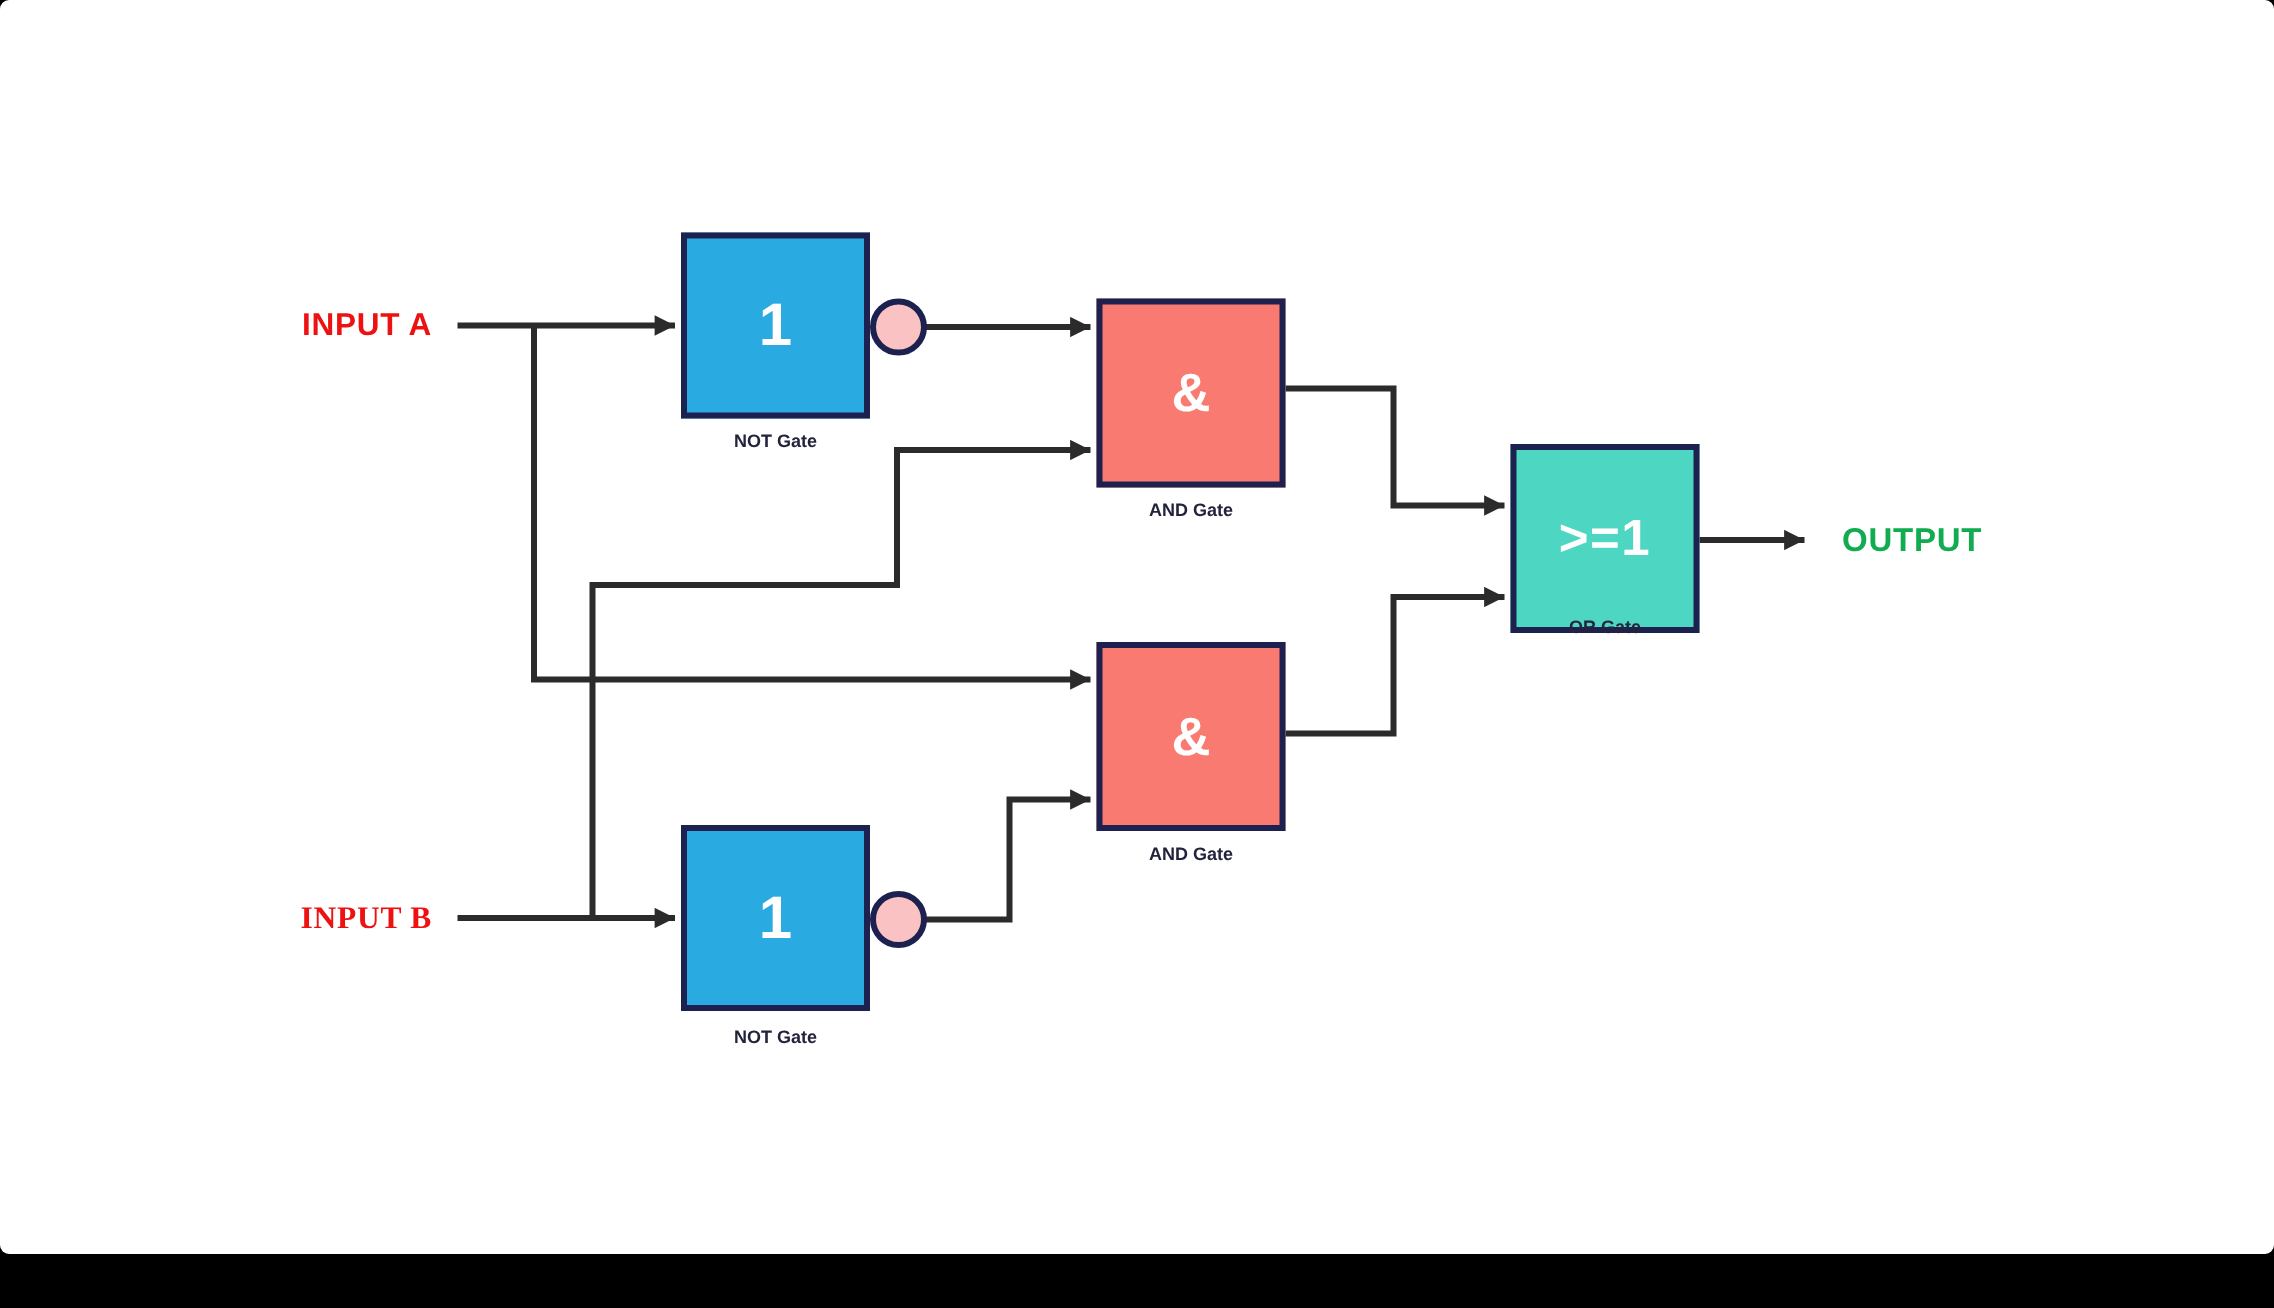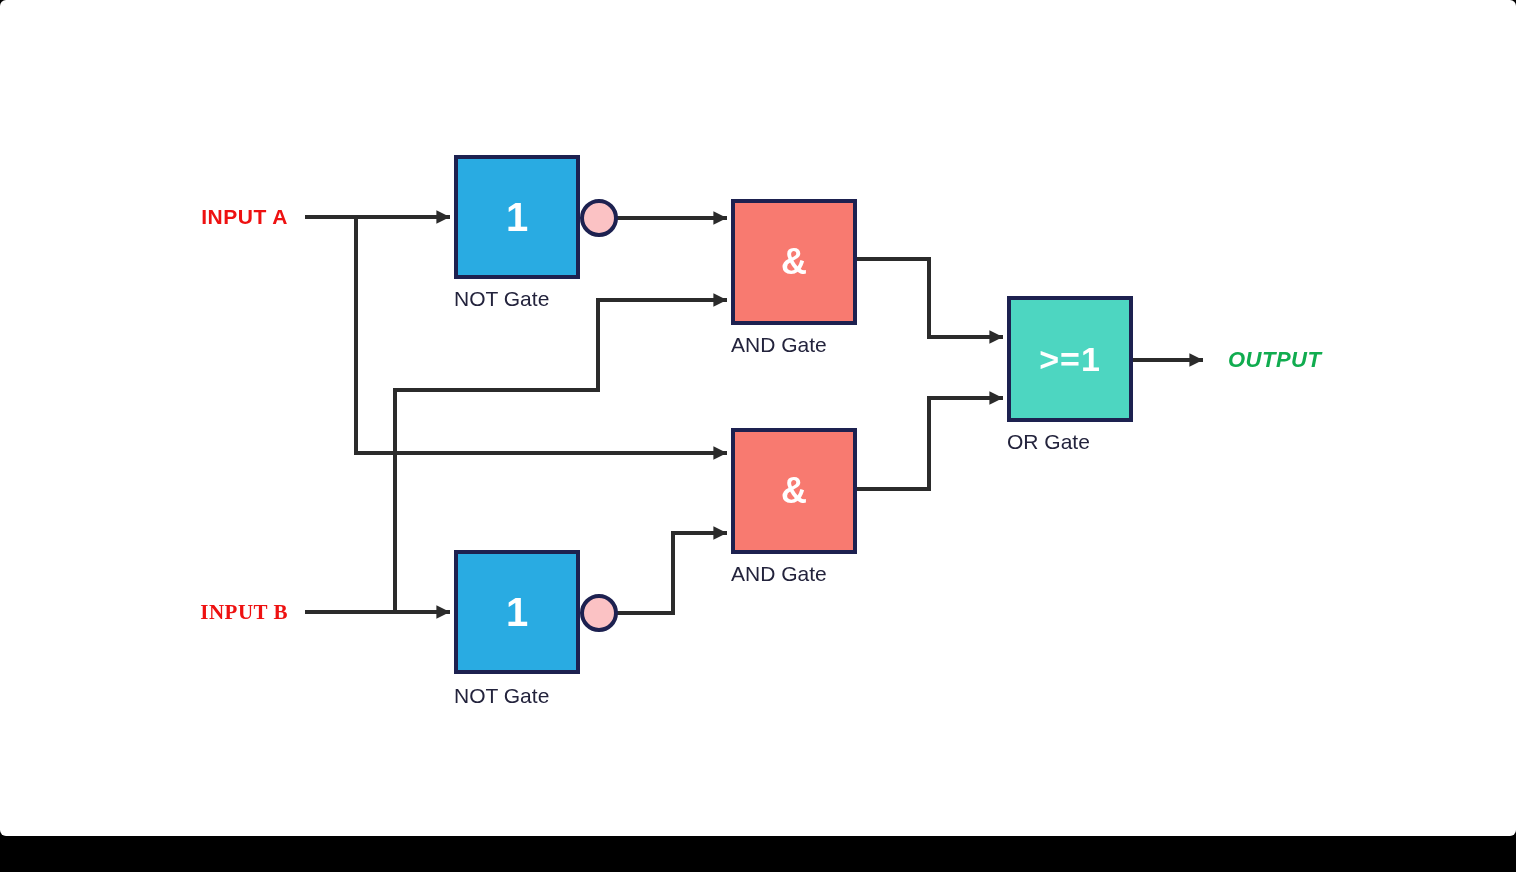--- a/index.html
+++ b/index.html
@@ -32,22 +32,22 @@
     border:4px solid var(--gate-border);
   }
   .gate.not{background:var(--not-gate-fill);width:126px;height:124px;}
   .gate.and{background:var(--and-gate-fill);width:126px;height:126px;}
   .gate.or{background:var(--or-gate-fill);width:126px;height:126px;}
   .symbol{color:var(--gate-symbol-color);font-weight:bold;}
   .symbol.not-symbol{font-size:40px;}
   .symbol.and-symbol{font-size:36px;}
   .symbol.or-symbol{font-size:34px;letter-spacing:1px;}
   .caption{
-    position:absolute;text-align:left;
-    font-size:21px;font-weight:normal;color:var(--caption-color);
+    position:absolute;text-align:center;
+    font-size:12px;font-weight:bold;color:var(--caption-color);
   }
   .io-label{
     position:absolute;font-weight:bold;transform:translateY(-50%);
     white-space:nowrap;letter-spacing:.5px;
   }
   .io-label.input{color:var(--input-label-color);font-size:21px;text-align:right;}
   .io-label.output{color:var(--output-label-color);font-size:22px;}
 </style>
 </head>
 <body>
@@ -70,21 +70,21 @@
     <polyline class="wire" points="857,259 929,259 929,337 1003,337" marker-end="url(#arrow)"></polyline>
     <polyline class="wire" points="857,489 929,489 929,398 1003,398" marker-end="url(#arrow)"></polyline>
     <polyline class="wire" points="1133,360 1203,360" marker-end="url(#arrow)"></polyline>
 
     <circle class="bubble" cx="599" cy="218" r="17"></circle>
     <circle class="bubble" cx="599" cy="613" r="17"></circle>
   </svg>
 
   <div class="io-label input" style="left:160px;top:217px;width:128px;">INPUT A</div>
   <div class="io-label input" style="left:160px;top:612px;width:128px;font-family:Liberation Serif, serif;">INPUT B</div>
-  <div class="io-label output" style="left:1228px;top:360px;font-style:italic;">OUTPUT</div>
+  <div class="io-label output" style="left:1228px;top:360px;">OUTPUT</div>
 
   <div class="gate not" style="left:454px;top:155px;">
     <span class="symbol not-symbol">1</span>
   </div>
   <div class="caption" style="left:454px;top:287px;width:126px;">NOT Gate</div>
 
   <div class="gate not" style="left:454px;top:550px;">
     <span class="symbol not-symbol">1</span>
   </div>
   <div class="caption" style="left:454px;top:684px;width:126px;">NOT Gate</div>
@@ -95,15 +95,15 @@
   <div class="caption" style="left:731px;top:333px;width:126px;">AND Gate</div>
 
   <div class="gate and" style="left:731px;top:428px;">
     <span class="symbol and-symbol">&amp;</span>
   </div>
   <div class="caption" style="left:731px;top:562px;width:126px;">AND Gate</div>
 
   <div class="gate or" style="left:1007px;top:296px;">
     <span class="symbol or-symbol">&gt;=1</span>
   </div>
-  <div class="caption" style="left:1007px;top:430px;width:126px;">OR Gate</div>
+  <div class="caption" style="left:1007px;top:411px;width:126px;">OR Gate</div>
 
 </div>
 
 </body></html>

